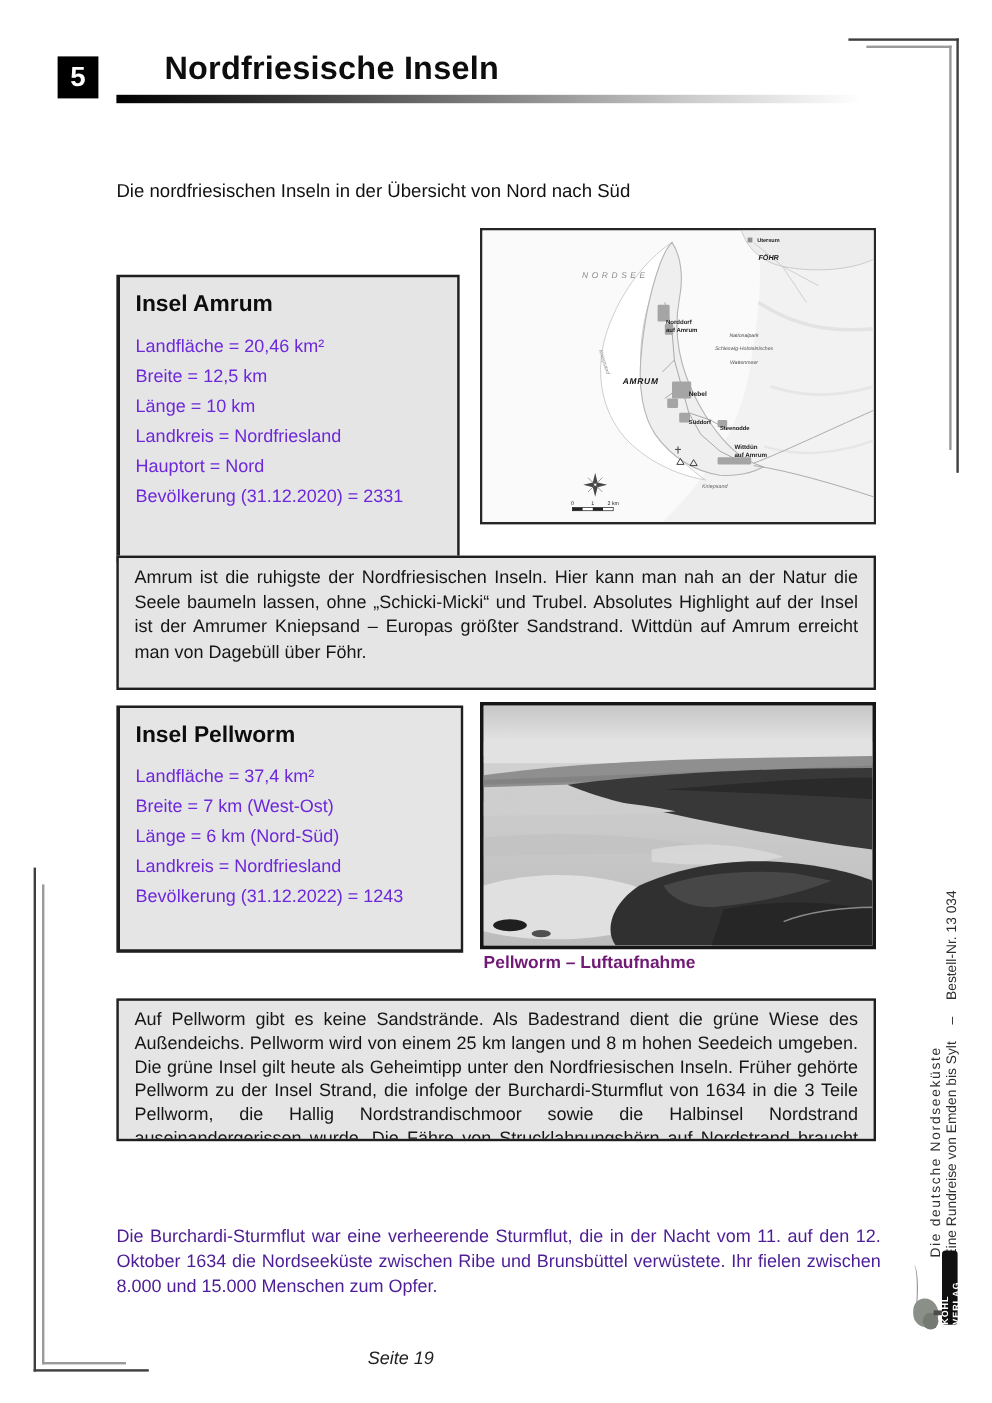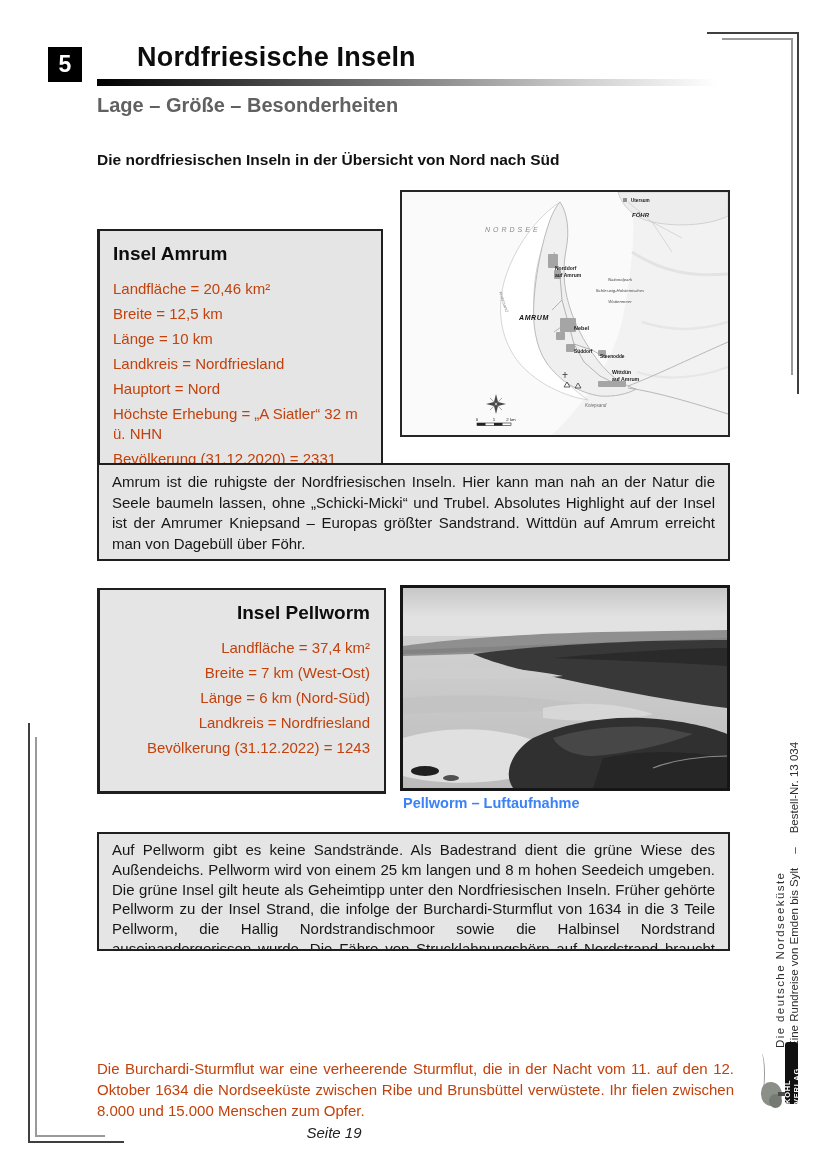--- a/index.html
+++ b/index.html
@@ -13,41 +13,41 @@
   .bl-outer{left:28px;top:723px;width:94px;height:418px;border-left:2px solid #3f3f3f;border-bottom:2px solid #3f3f3f;}
   .bl-inner{left:35px;top:737px;width:68px;height:398px;border-left:2px solid #9a9a9a;border-bottom:2px solid #9a9a9a;}
 
   
   .badge{position:absolute;left:48px;top:47px;width:34px;height:35px;background:#000;color:#fff;
          display:flex;align-items:center;justify-content:center;font-size:23px;font-weight:bold;}
   .title{position:absolute;left:97px;top:42px;font-size:27px;font-weight:bold;letter-spacing:.2px;color:#0d0d0d;white-space:nowrap;margin-left:40px;}
   .title-bar{position:absolute;left:97px;top:79px;width:640px;height:7px;
              background:linear-gradient(to right,#000 0%,#383838 22%,#8a8a8a 52%,#cfcfcf 76%,#fff 97%);}
   .subtitle{position:absolute;left:97px;top:94px;font-size:20px;font-weight:bold;color:#616161;white-space:nowrap;}
-  .intro{position:absolute;left:97px;top:151px;font-size:15.5px;font-weight:bold;white-space:nowrap;}
+  .intro{position:absolute;left:97px;top:151px;font-size:15.5px;font-weight:normal;white-space:nowrap;}
 
   
   .fact-box{position:absolute;background:#e5e5e5;border:2px solid #1f1f1f;border-left-width:3px;border-bottom-width:3px;
             box-sizing:border-box;padding:10px 14px 8px 13px;overflow:hidden;}
   .fact-box h2{margin:2px 0 14px 0;font-size:19px;font-weight:bold;color:#0d0d0d;}
-  .fact-line{font-size:15px;line-height:20px;margin-bottom:5px;color:#c2410c;}
+  .fact-line{font-size:15px;line-height:20px;margin-bottom:5px;color:#6d28d9;}
 
   
   .para-box{position:absolute;background:#e5e5e5;border:2px solid #1f1f1f;box-sizing:border-box;
             text-align:justify;color:#161616;overflow:hidden;}
-  .para-amrum{left:97px;top:463px;width:633px;height:98px;padding:7px 13px;font-size:15px;line-height:20.5px;}
+  .para-amrum{left:97px;top:463px;width:633px;height:112px;padding:7px 13px;font-size:15px;line-height:20.5px;}
   .para-pellworm{left:97px;top:832px;width:633px;height:119px;padding:6px 13px;font-size:15px;line-height:19.8px;}
-  .para-plain{position:absolute;left:97px;top:1058px;width:637px;font-size:15px;line-height:21px;text-align:justify;color:#c2410c;}
+  .para-plain{position:absolute;left:97px;top:1020px;width:637px;font-size:15px;line-height:21px;text-align:justify;color:#4c1d95;}
 
   
   .map-fig{position:absolute;left:400px;top:190px;width:330px;height:247px;border:2px solid #262626;
            box-sizing:border-box;background:#fbfbfb;}
   .photo-fig{position:absolute;left:400px;top:585px;width:330px;height:206px;border:3px solid #161616;
              box-sizing:border-box;background:#bdbdbd;}
-  .photo-caption{position:absolute;left:403px;top:795px;width:330px;font-size:14.5px;font-weight:bold;color:#3b82f6;}
+  .photo-caption{position:absolute;left:403px;top:795px;width:330px;font-size:14.5px;font-weight:bold;color:#701a75;}
 
   .footer{position:absolute;left:0;top:1124px;width:668px;text-align:center;font-size:15px;font-style:italic;color:#222;}
 
   
   .sidebar{position:absolute;left:627px;top:873px;width:320px;height:30px;transform:rotate(-90deg);
            display:flex;flex-direction:column;justify-content:center;font-size:11.5px;color:#2e2e2e;}
   .sidebar .l1{letter-spacing:1.4px;line-height:14px;}
   .sidebar .l2{display:flex;gap:14px;line-height:14px;}
 
   .logo{position:absolute;left:743px;top:1051px;width:70px;height:44px;transform:rotate(-90deg);}
@@ -66,31 +66,29 @@
 <div class="page">
 
   <div class="br tr-outer"></div>
   <div class="br tr-inner"></div>
   <div class="br bl-outer"></div>
   <div class="br bl-inner"></div>
 
   <div class="badge">5</div>
   <div class="title">Nordfriesische Inseln</div>
   <div class="title-bar"></div>
-  <div class="subtitle">Lage – Größe – Besonderheiten</div>
   <div class="intro">Die nordfriesischen Inseln in der Übersicht von Nord nach Süd</div>
 
   <div class="fact-box" style="left:97px;top:197px;width:286px;height:240px;margin-top:32px;">
     <h2>Insel Amrum</h2>
     <div class="fact-line">Landfläche = 20,46 km²</div>
     <div class="fact-line">Breite = 12,5 km</div>
     <div class="fact-line">Länge = 10 km</div>
     <div class="fact-line">Landkreis = Nordfriesland</div>
     <div class="fact-line">Hauptort = Nord</div>
-    <div class="fact-line">Höchste Erhebung = „A Siatler“ 32 m ü. NHN</div>
     <div class="fact-line">Bevölkerung (31.12.2020) = 2331</div>
   </div>
 
   <div class="map-fig">
     <svg viewBox="0 0 326 243" width="326" height="243">
       <rect width="326" height="243" fill="#fafafa"></rect>
       <g>
         <path d="M326,0 L326,243 L150,243 C190,205 215,160 222,120 C230,75 235,35 228,0 Z" fill="#f2f2f2"></path>
         <path d="M230,60 C260,80 290,85 326,82" stroke="#e3e3e3" fill="none" stroke-width="3"></path>
         <path d="M240,130 C270,140 300,138 326,130" stroke="#e6e6e6" fill="none" stroke-width="2.5"></path>
@@ -154,21 +152,21 @@
       <text x="210" y="189" font-size="5.2" font-weight="bold" fill="#1a1a1a">auf Amrum</text>
       <text x="97" y="100" font-size="4.5" font-style="italic" fill="#8d8d8d" transform="rotate(72 97 100)">Kniepsand</text>
       <text x="183" y="215" font-size="4.5" font-style="italic" fill="#6a6a6a">Kniepsand</text>
     </svg>
   </div>
 
   <div class="para-box para-amrum">
     <span>Amrum ist die ruhigste der Nordfriesischen Inseln. Hier kann man nah an der Natur die Seele baumeln lassen, ohne „Schicki-Micki“ und Trubel. Absolutes Highlight auf der Insel ist der Amrumer Kniepsand – Europas größter Sandstrand. Wittdün auf Amrum erreicht man von Dagebüll über Föhr.</span>
   </div>
 
-  <div class="fact-box" style="left:97px;top:588px;width:289px;height:206px;text-align:right;">
+  <div class="fact-box" style="left:97px;top:588px;width:289px;height:206px;">
     <h2>Insel Pellworm</h2>
     <div class="fact-line">Landfläche = 37,4 km²</div>
     <div class="fact-line">Breite = 7 km (West-Ost)</div>
     <div class="fact-line">Länge = 6 km (Nord-Süd)</div>
     <div class="fact-line">Landkreis = Nordfriesland</div>
     <div class="fact-line">Bevölkerung (31.12.2022) = 1243</div>
   </div>
 
   <div class="photo-fig">
     <svg viewBox="0 0 324 200" width="324" height="200">

